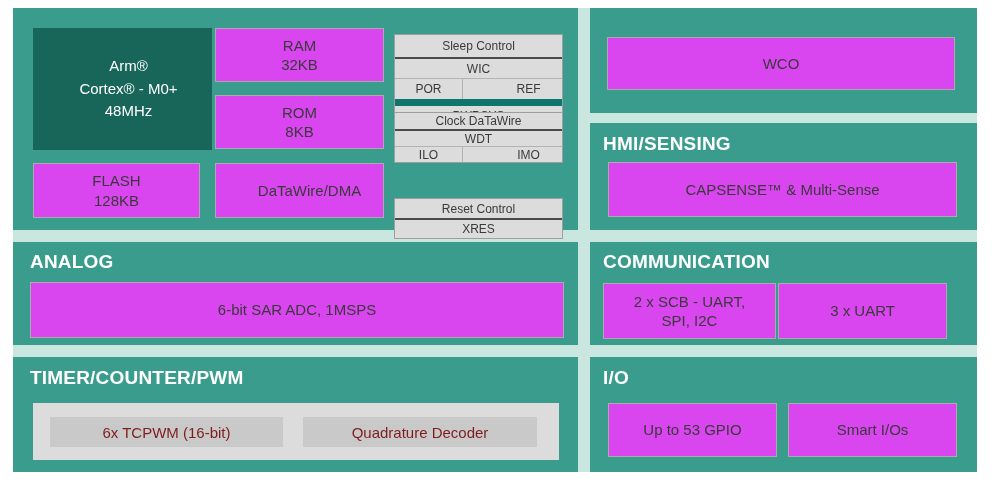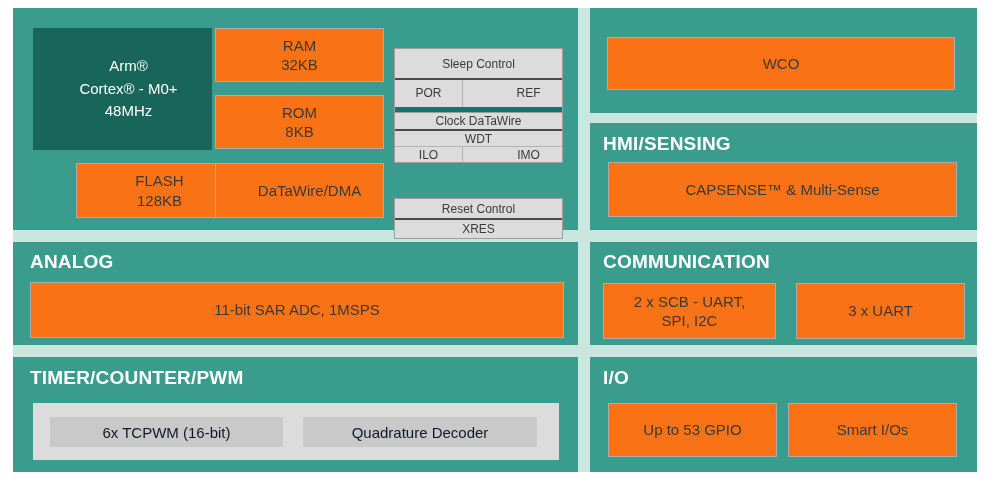--- a/index.html
+++ b/index.html
@@ -7,21 +7,21 @@
     position:relative;width:999px;height:489px;background:#ffffff;overflow:hidden;
     font-family:"Liberation Sans","DejaVu Sans",sans-serif;
   }
   .mint-bg{position:absolute;left:13px;top:8px;width:964px;height:464px;background:#C9E7DF;}
   .panel{position:absolute;background:#3A9C8D;}
   .section-title{
     position:absolute;color:#ffffff;font-weight:bold;font-size:19px;
     letter-spacing:0.2px;white-space:nowrap;
   }
   .gbox{
-    position:absolute;background:#f97316;border:1px solid #ABABAB;box-sizing:border-box;
+    position:absolute;background:#d946ef;border:1px solid #ABABAB;box-sizing:border-box;
     display:flex;flex-direction:column;align-items:center;justify-content:center;
     color:#3A3A3A;font-size:15px;text-align:center;line-height:1.3;
   }
   .cpu{
     position:absolute;background:#18655A;color:#ffffff;font-size:15px;text-align:center;
     display:flex;flex-direction:column;align-items:center;justify-content:center;line-height:1.5;padding-left:12px;
   }
   .ctrl{
     position:absolute;background:#DCDCDC;border:1px solid #9E9E9E;box-sizing:border-box;
     display:flex;flex-direction:column;color:#3A3A3A;font-size:12px;text-align:center;
@@ -34,21 +34,21 @@
   .ctrl-row.last{border-bottom:none;}
   .ctrl-split{flex:1;display:flex;border-bottom:7px solid #0f766e;}
   .ctrl-split.last{border-bottom:none;}
   .ctrl-cell{flex:1;display:flex;align-items:center;justify-content:center;}
   .ctrl-cell.right{border-left:1px solid #B3B3B3;padding-left:32px;}
   .tray{
     position:absolute;background:#DCDCDC;
   }
   .inner-box{
     position:absolute;background:#C9C9C9;display:flex;align-items:center;justify-content:center;
-    color:#0f172a;font-size:15px;text-align:center;
+    color:#7f1d1d;font-size:15px;text-align:center;
   }
 </style>
 </head>
 <body>
 
 <div class="stage">
   <div class="mint-bg"></div>
 
   <div class="panel" style="left:13px;top:8px;width:565px;height:222px;">
 
@@ -61,31 +61,32 @@
     <div class="gbox" style="left:202px;top:20px;width:169px;height:54px;">
       <div>RAM</div>
       <div>32KB</div>
     </div>
 
     <div class="gbox" style="left:202px;top:87px;width:169px;height:54px;">
       <div>ROM</div>
       <div>8KB</div>
     </div>
 
-    <div class="gbox" style="left:20px;top:155px;width:167px;height:55px;margin-left:43px;">
+    <div class="gbox" style="left:20px;top:155px;width:167px;height:55px;">
       <div>FLASH</div>
       <div>128KB</div>
     </div>
 
     <div class="gbox" style="left:202px;top:155px;width:169px;height:55px;padding-left:20px;">
       <div>DaTaWire/DMA</div>
     </div>
 
-    <div class="ctrl" style="left:381px;top:40px;width:169px;height:93px;">
+    <div class="ctrl" style="left:381px;top:26px;width:169px;height:93px;">
       <div class="ctrl-title">Sleep Control</div>
+      <div class="ctrl-row">WIC</div>
       <div class="ctrl-split">
         <div class="ctrl-cell">POR</div>
         <div class="ctrl-cell right">REF</div>
       </div>
       <div class="ctrl-row last">PWRSYS</div>
     </div>
 
     <div class="ctrl" style="left:381px;top:104px;width:169px;height:51px;">
       <div class="ctrl-title">Clock DaTaWire</div>
       <div class="ctrl-row">WDT</div>
@@ -110,31 +111,31 @@
 
   <div class="panel" style="left:590px;top:8px;width:387px;height:105px;">
     <div class="gbox" style="left:17px;top:29px;width:348px;height:53px;">
       <div>WCO</div>
     </div>
   </div>
 
   <div class="panel" style="left:13px;top:242px;width:565px;height:103px;">
     <div class="section-title" style="left:17px;top:9px;">ANALOG</div>
     <div class="gbox" style="left:17px;top:40px;width:534px;height:56px;">
-      <div>11-bit SAR ADC, 1MSPS</div>
+      <div>6-bit SAR ADC, 1MSPS</div>
     </div>
   </div>
 
   <div class="panel" style="left:590px;top:242px;width:387px;height:103px;">
     <div class="section-title" style="left:13px;top:9px;">COMMUNICATION</div>
     <div class="gbox" style="left:13px;top:41px;width:173px;height:56px;">
       <div>2 x SCB - UART,</div>
       <div>SPI, I2C</div>
     </div>
-    <div class="gbox" style="left:206px;top:41px;width:169px;height:56px;">
+    <div class="gbox" style="left:188px;top:41px;width:169px;height:56px;">
       <div>3 x UART</div>
     </div>
   </div>
 
   <div class="panel" style="left:13px;top:357px;width:565px;height:115px;">
     <div class="section-title" style="left:17px;top:10px;">TIMER/COUNTER/PWM</div>
     <div class="tray" style="left:20px;top:46px;width:526px;height:57px;">
       <div class="inner-box" style="left:17px;top:14px;width:233px;height:30px;">
         <div>6x TCPWM (16-bit)</div>
       </div>

